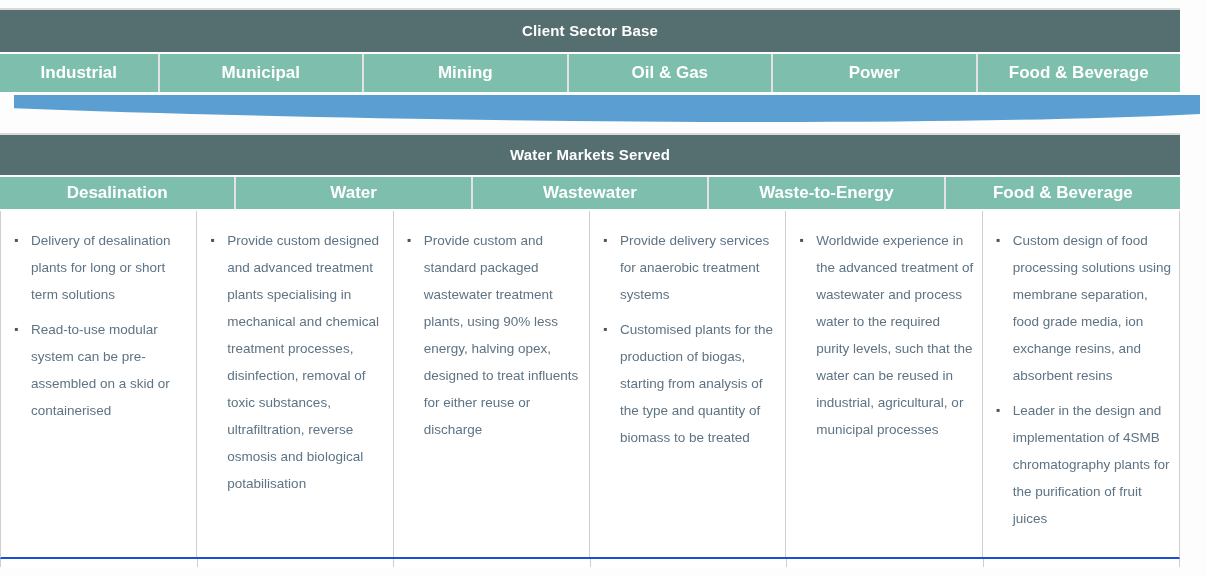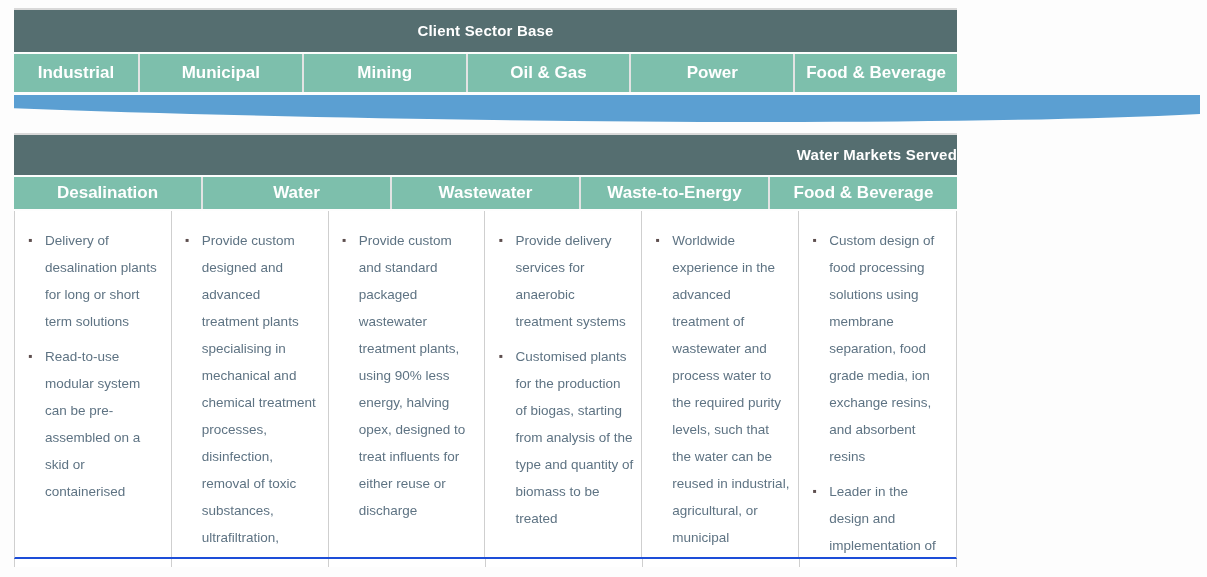--- a/index.html
+++ b/index.html
@@ -1,26 +1,26 @@
 <!DOCTYPE html>
 <html><head>
 <meta charset="utf-8">
 <style>
   html,body{margin:0;padding:0;background:#fdfdfd;}
   body{width:1207px;height:577px;font-family:"Liberation Sans",sans-serif;}
   .slide{position:relative;width:1207px;height:577px;background:#fdfdfd;overflow:hidden;}
-  .tbl{position:absolute;left:14px;width:943px;}
+  .tbl{position:absolute;left:0;width:1180px;}
   .t1{top:8px;}
   .t2{top:133px;}
   .dark-header{
     background:#556e70;color:#ffffff;font-weight:bold;font-size:15px;
     text-align:center;height:42px;line-height:42px;
     border-top:2px solid #d9d9d9;letter-spacing:0.2px;
   }
-  .t2 .dark-header{height:40px;line-height:40px;text-align:right;}
+  .t2 .dark-header{height:40px;line-height:40px;}
   .green-row{display:flex;margin-top:2px;}
   .green-row .cell{
     background:#7dbfac;color:#ffffff;font-weight:bold;font-size:17px;
     display:flex;align-items:center;justify-content:center;
     border-right:2px solid #e3e3e3;text-align:center;
   }
   .green-row .cell:last-child{border-right:none;}
   .t1 .green-row .cell{height:38px;}
   .t2 .green-row .cell{height:32px;}
   .t1 .green-row .cell{flex:0 0 17.16%;}

